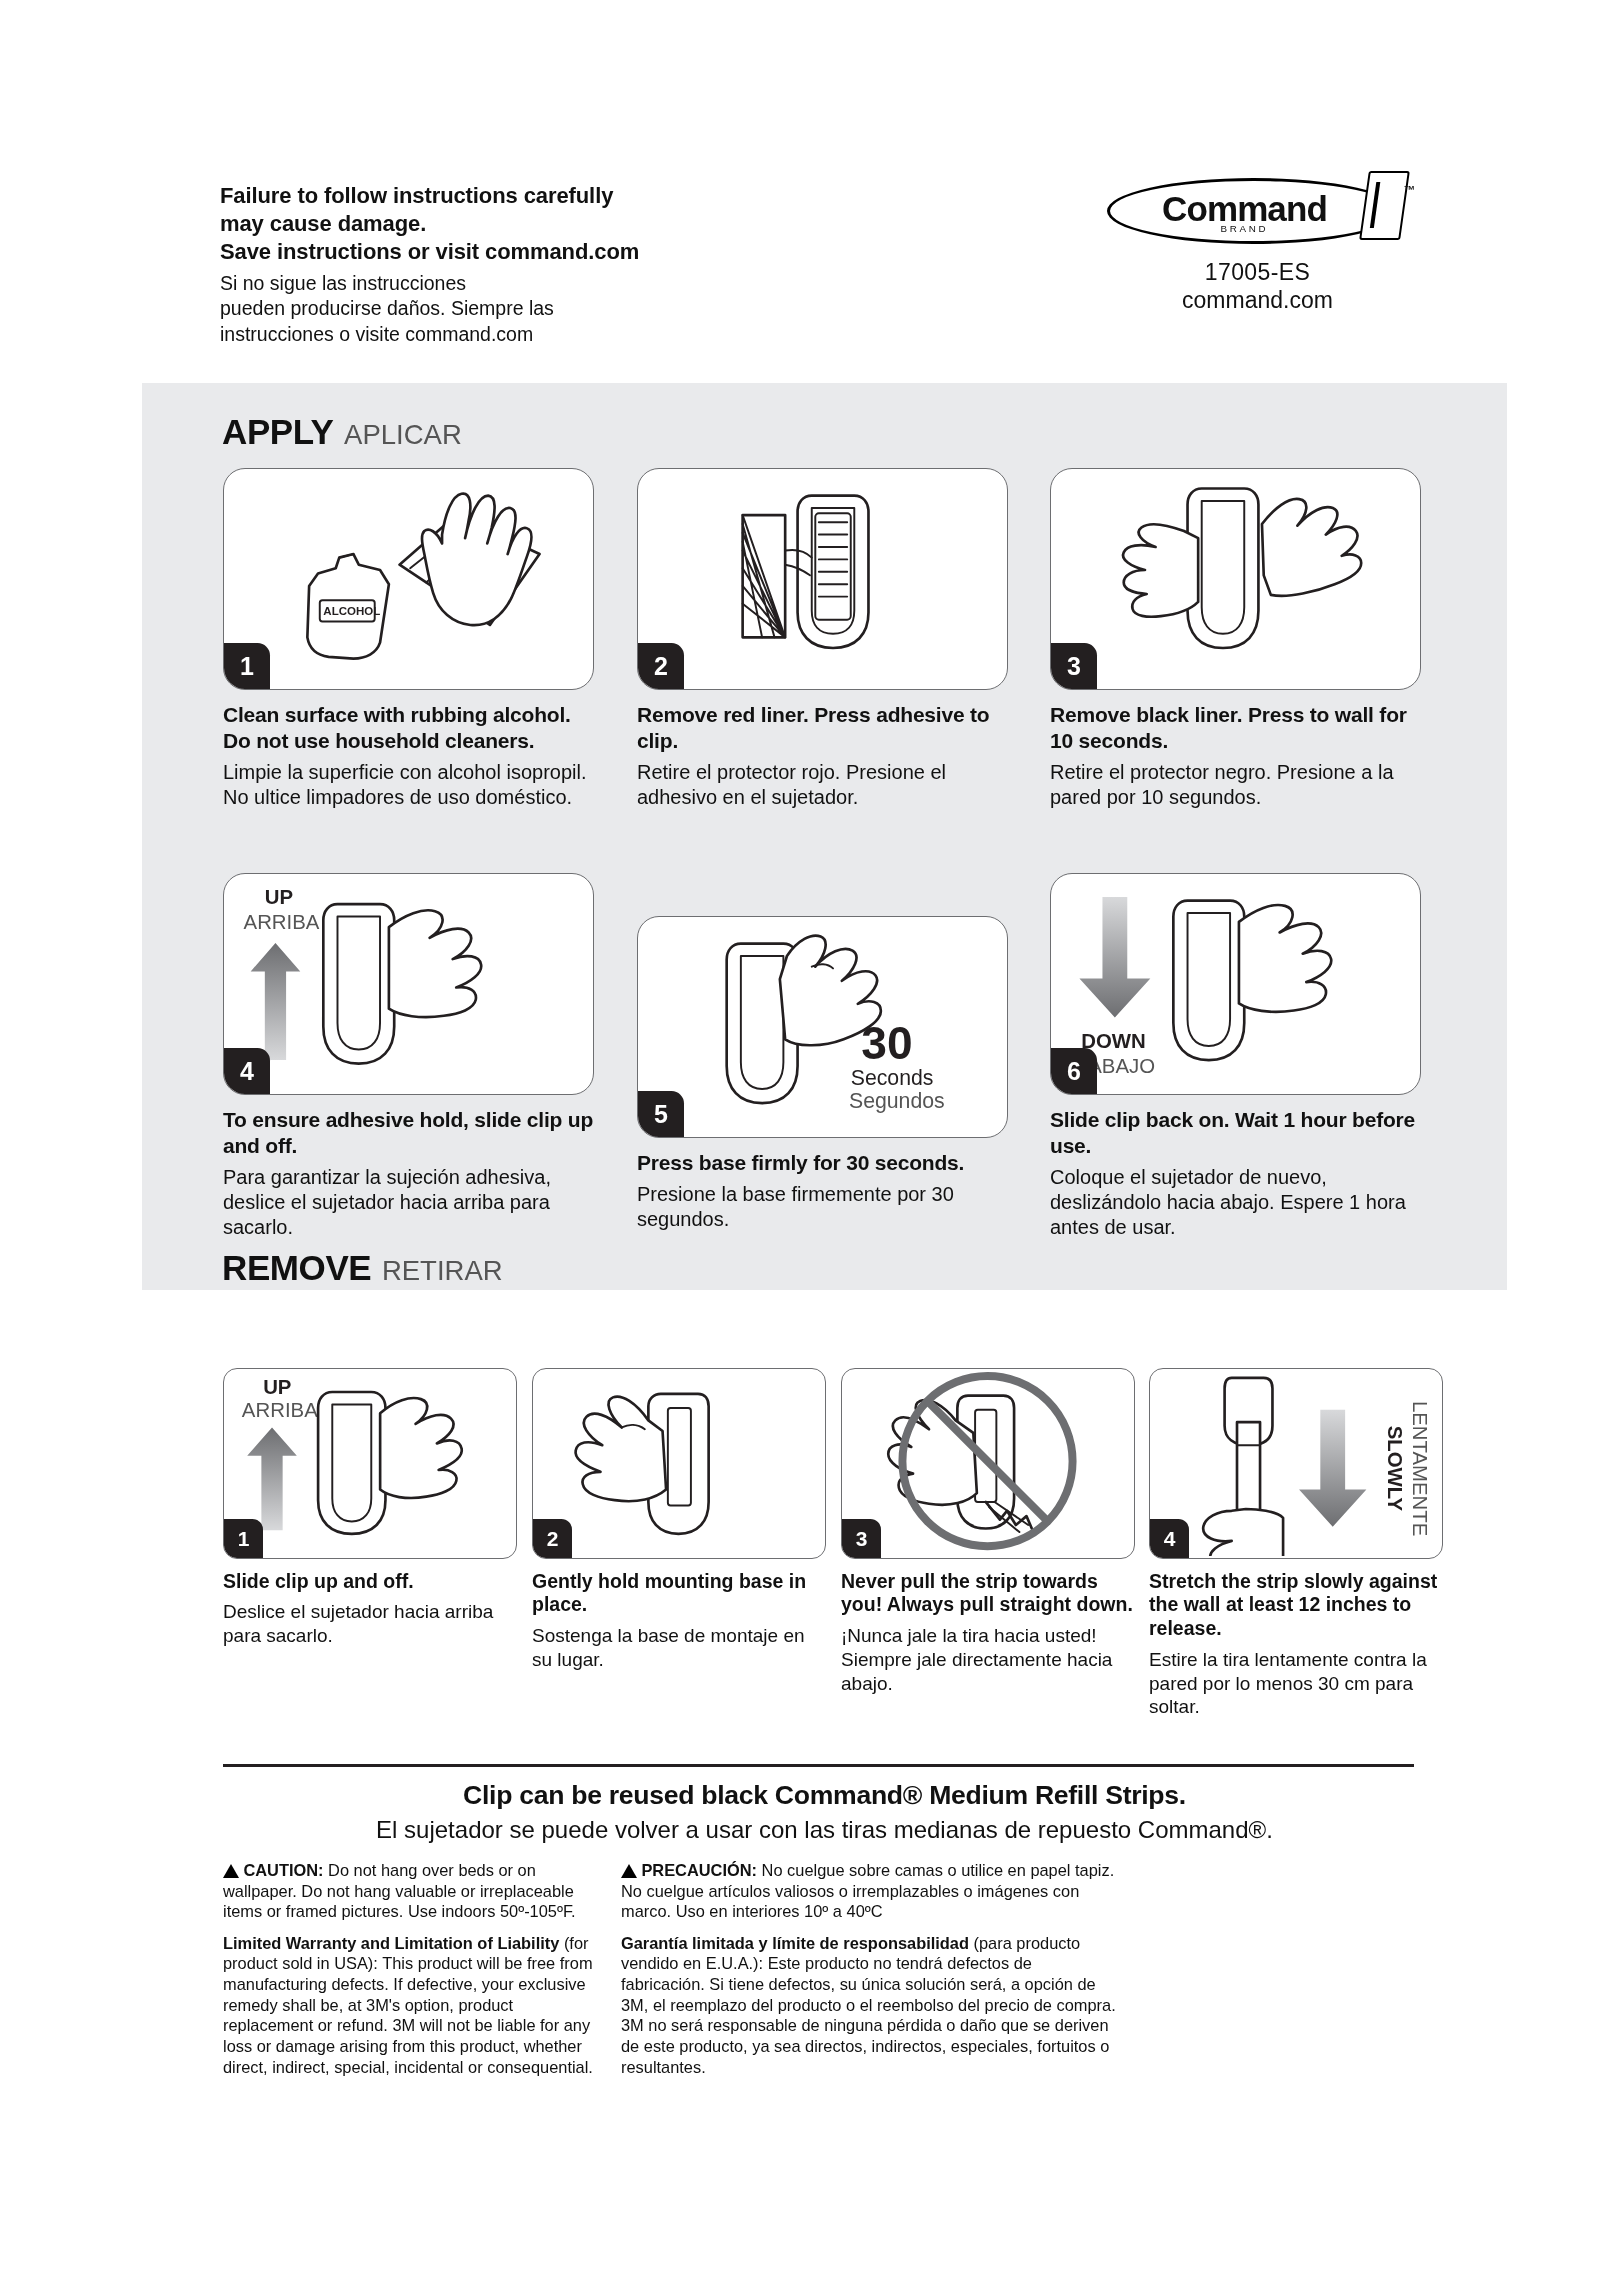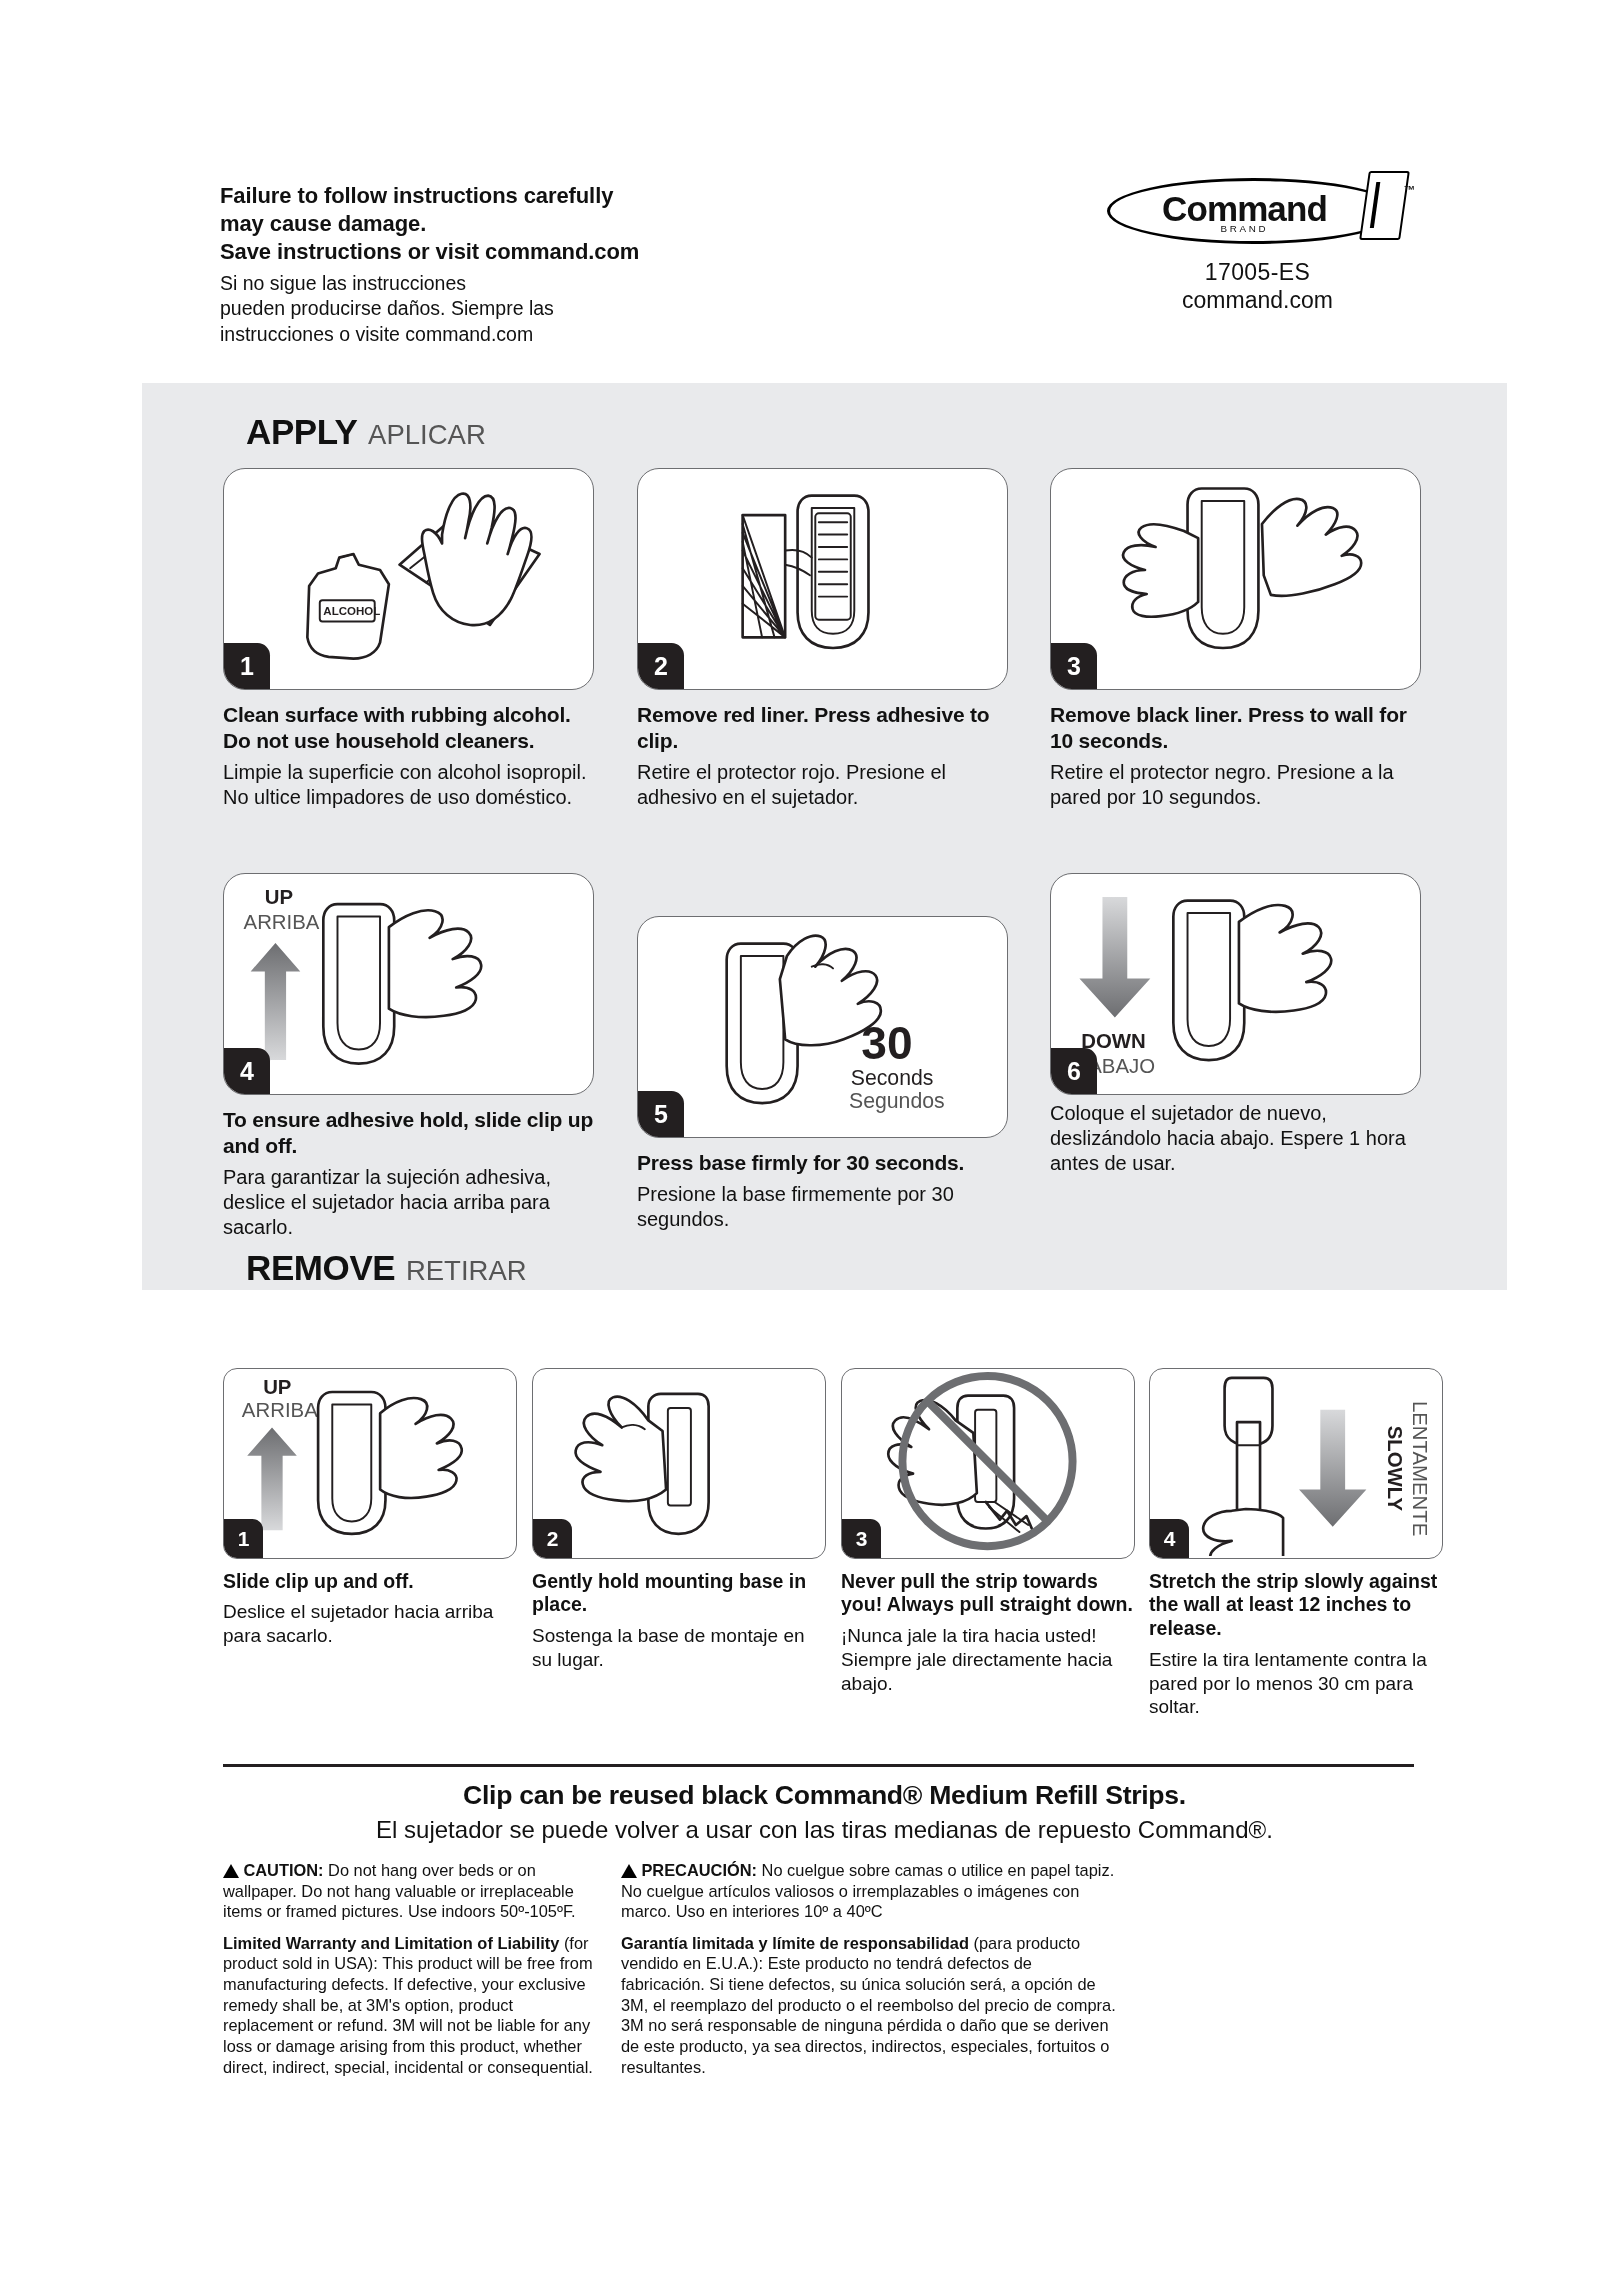--- a/index.html
+++ b/index.html
@@ -111,21 +111,20 @@
   
   .apply-panel {
     position: absolute;
     left: 142px; top: 383px;
     width: 1365px; height: 907px;
     background: #e9eaec;
   }
   .sec-head {
     position: absolute;
     font-size: 0;
-    margin-left: 24px;
   }
   .sec-head .big {
     font-size: 35px; font-weight: bold; letter-spacing: -0.4px;
   }
   .sec-head .small {
     font-size: 27.5px; font-weight: normal; color: #555; margin-left: 10.6px;
   }
   .apply-head { left: 222px; top: 412px; }
   .cell { position: absolute; width: 371px; }
   .imgbox {
@@ -432,20 +431,21 @@
         <path class="ln2" d="M154 44 L202 44 L202 164 C202 182 194 194 178 194 C162 194 154 182 154 164 Z"></path>
 
         <path class="lnw" d="M212 54 C230 40 250 32 264 36 C278 40 274 56 258 66
                              C276 56 294 52 302 60 C310 68 300 82 284 90
                              C300 84 314 86 316 96 C318 106 304 116 288 122
                              C302 120 312 126 310 136 C308 146 292 152 274 154
                              C248 158 224 154 212 146 Z"></path>
       </svg>
       <div class="badge">6</div>
     </div>
+    <div class="cap-b">Slide clip back on. Wait 1 hour before use.</div>
     <div class="cap-r">Coloque el sujetador de nuevo, deslizándolo hacia abajo. Espere 1 hora antes de usar.</div>
   </div>
 
   <div class="sec-head remove-head">
     <span class="big">REMOVE</span><span class="small">RETIRAR</span>
   </div>
 
   <div class="rcell" style="left:223px; top:1368px;">
     <div class="rimgbox">
       <svg width="291" height="187" viewBox="0 0 328 211">

